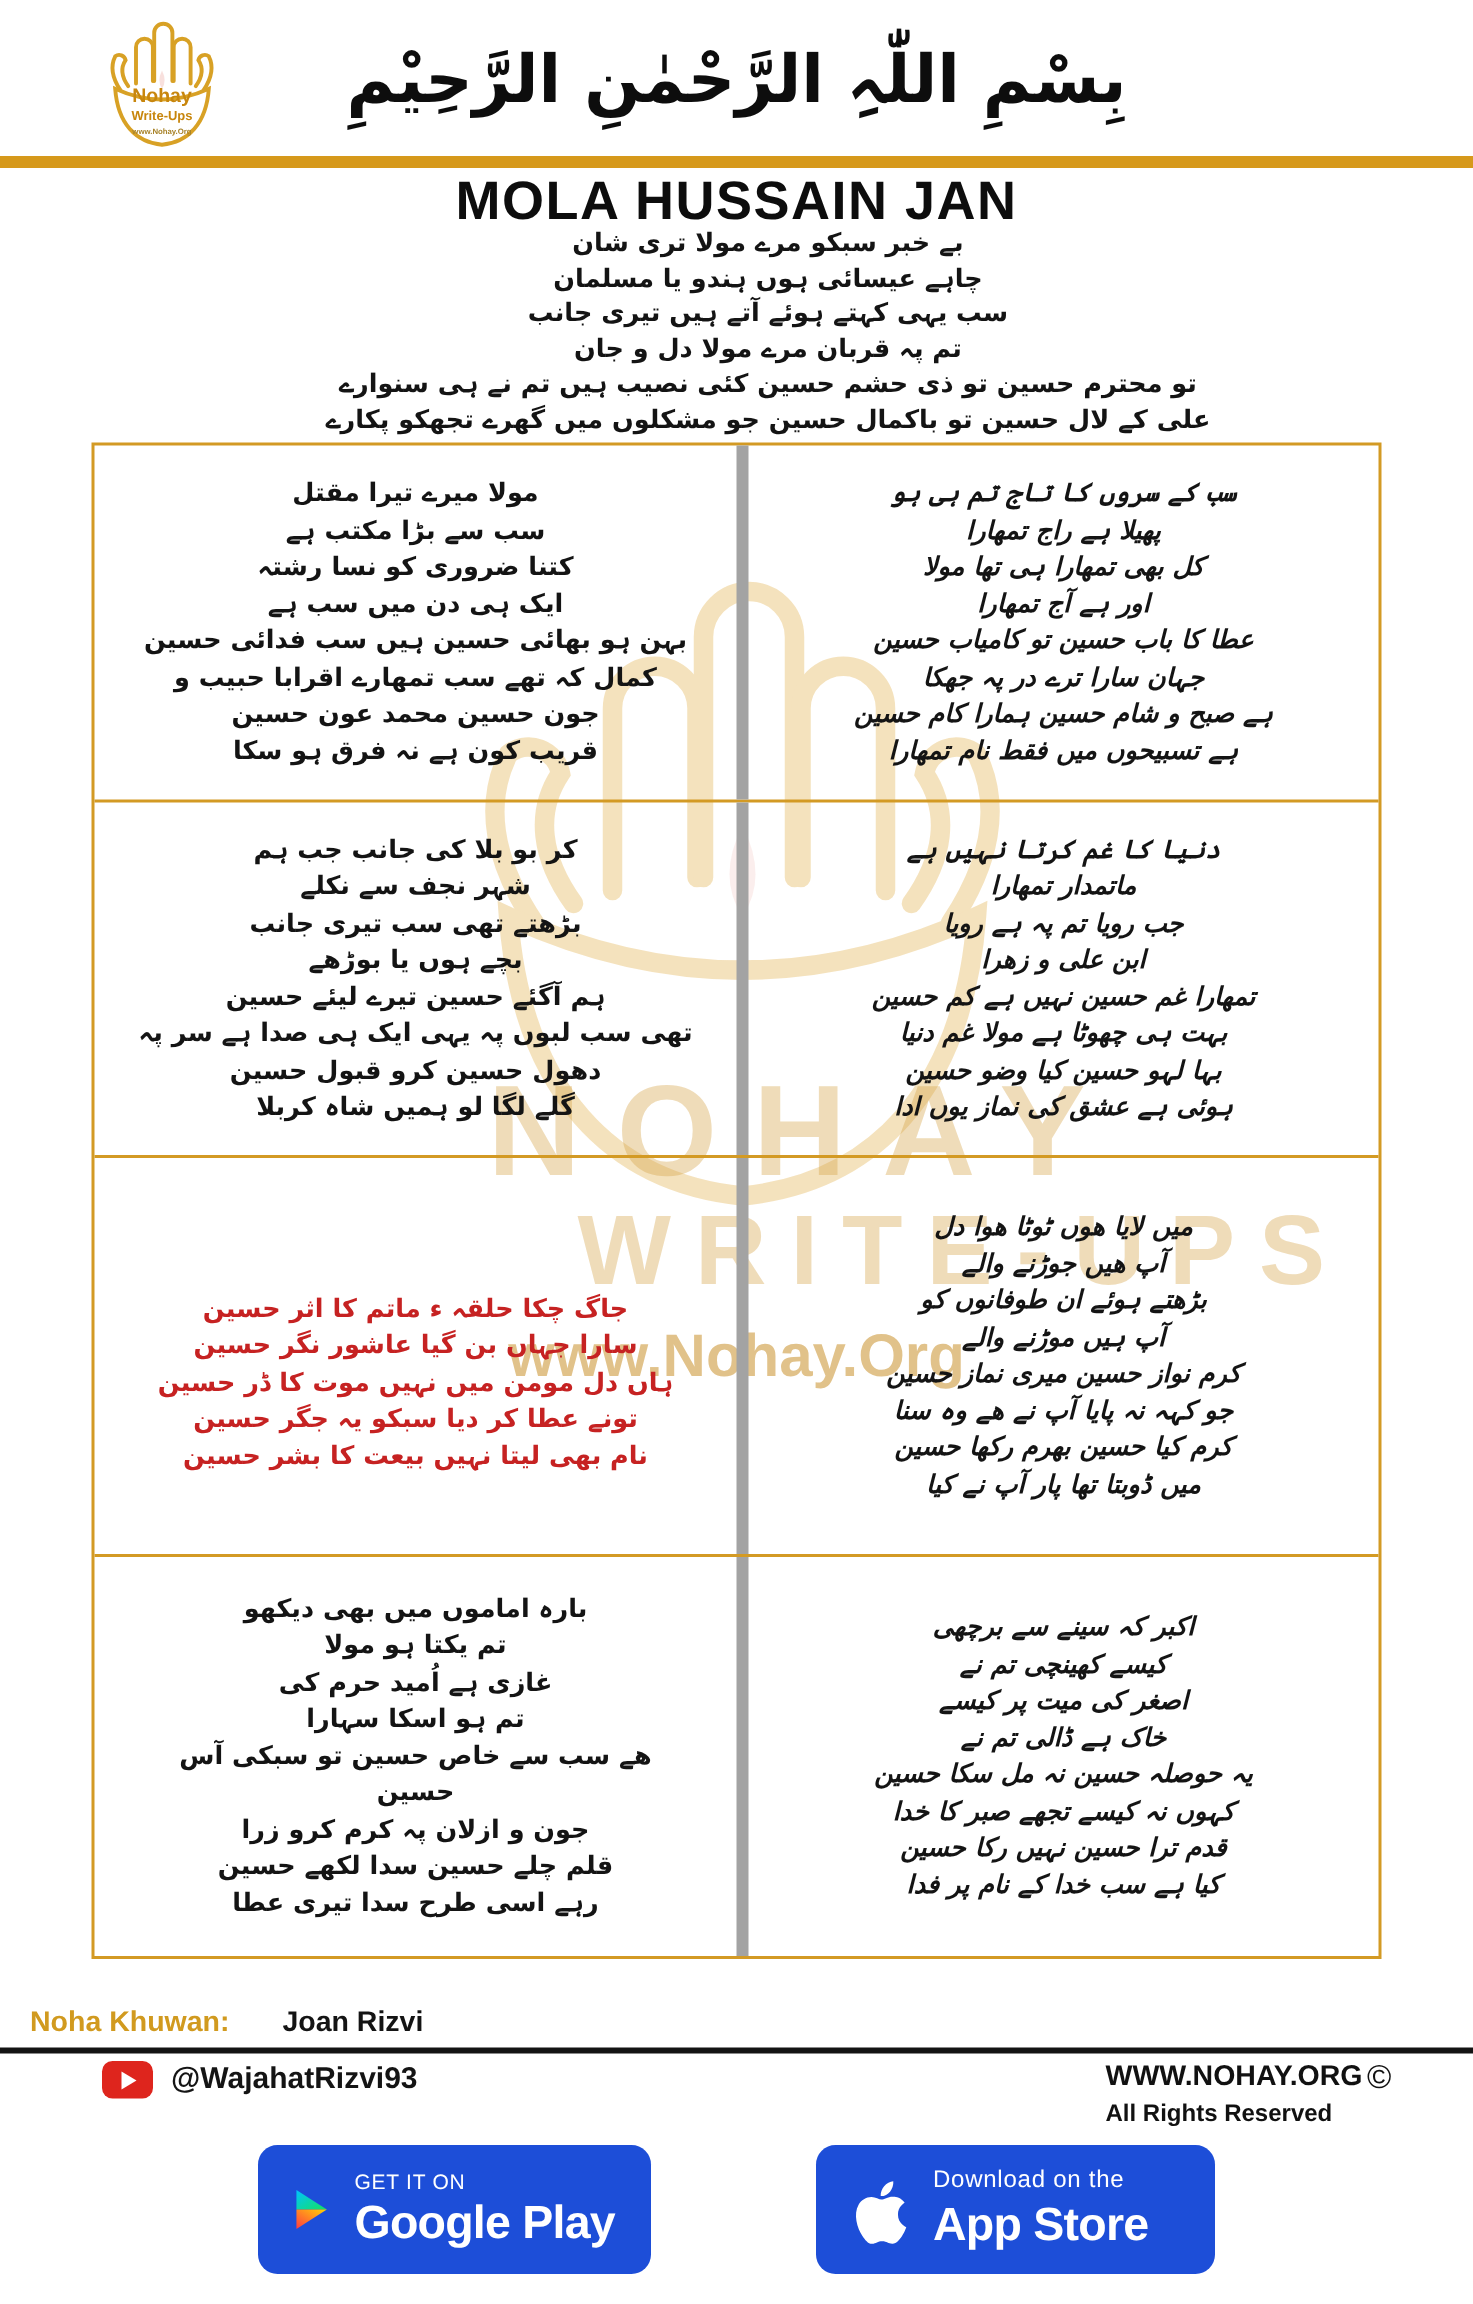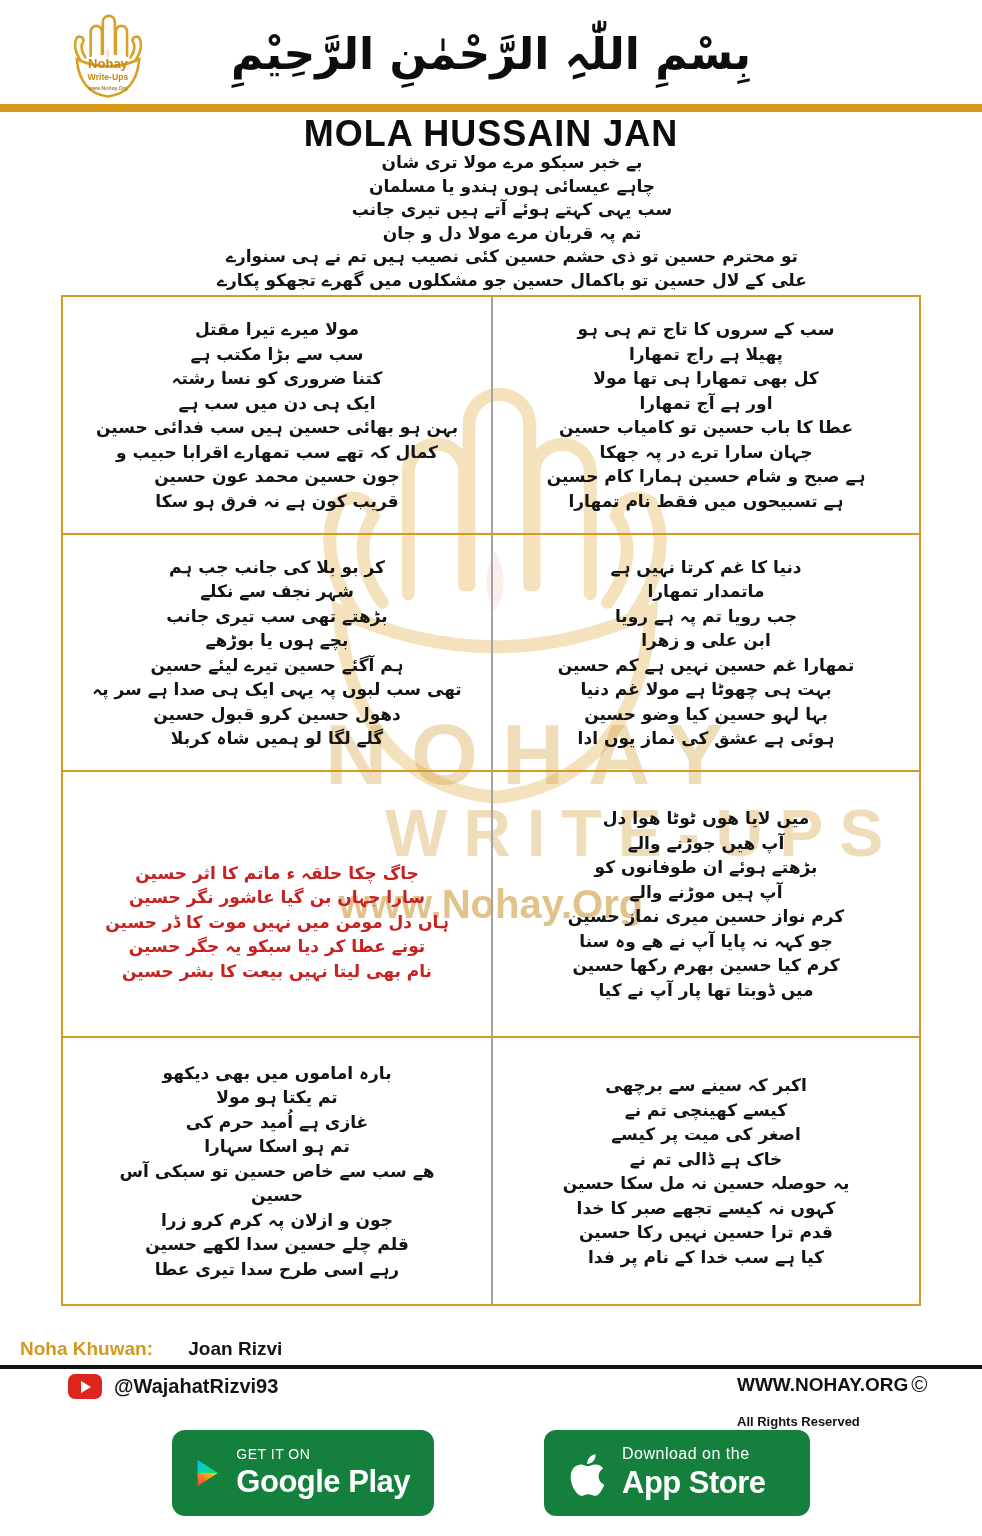--- a/index.html
+++ b/index.html
@@ -50,46 +50,46 @@
     border:2px solid #D39A24; direction:rtl;
   }
   .vrow { display:grid; grid-template-columns:1fr 1fr; }
   .vrow + .vrow { border-top:2px solid #D39A24; }
   .r1 { height:236px; } .r2 { height:237px; } .r3 { height:266px; } .r4 { height:268px; }
   .vcell {
     display:flex; flex-direction:column; justify-content:center; align-items:center;
     text-align:center; padding:8px 28px;
     font-size:17px; font-weight:bold; line-height:24.5px; color:#141414;
   }
-  .vcell.first { border-left:2px solid #a3a3a3; }
+  .vcell.first { border-left:8px solid #a3a3a3;font-style:italic; }
   .vcell.red { color:#C62222;margin-top:36px; }
 
   
   .khuwan-row { position:absolute; left:20px; top:1338px; z-index:2; font-size:19px; font-weight:bold; }
   .khuwan-label { color:#D19A1F; }
   .khuwan-name { color:#141414; margin-left:30px; }
   .footer-divider { position:absolute; left:0; top:1365px; width:100%; height:4px; background:#141414; z-index:2; }
   .yt-row { position:absolute; left:68px; top:1374px; z-index:2; display:flex; align-items:center; gap:12px; }
   .yt-icon {
     width:34px; height:25px; background:#DE251D; border-radius:7px;
     display:flex; align-items:center; justify-content:center;
   }
   .yt-icon .tri { width:0; height:0; border-left:10px solid #fff; border-top:6px solid transparent; border-bottom:6px solid transparent; margin-left:2px; }
   .yt-handle { font-size:20px; font-weight:bold; color:#141414; }
   .rights-block { position:absolute; left:737px; top:1372px; z-index:2; text-align:left; }
   .website-line { font-size:19px; font-weight:bold; display:flex; align-items:center; gap:3px; }
   .copy-sym { font-size:22px; font-weight:normal; }
-  .rights-line { font-size:13px; font-weight:bold; margin-top:16px; }
+  .rights-line { font-size:16px; font-weight:bold; margin-top:3px; }
 
   .badges { position:absolute; left:0; right:0; top:1430px; display:flex; justify-content:center; gap:110px; z-index:2; }
   .badge {
-    background:#15803d; border-radius:13px; height:86px; color:#fff;
+    background:#1d4ed8; border-radius:13px; height:86px; color:#fff;
     display:flex; align-items:center; padding:0 24px; cursor:pointer;
   }
-  .badge-gp { width:262px; } .badge-as { width:266px;border-radius:12px; }
+  .badge-gp { width:262px; } .badge-as { width:266px; }
   .badge-text { margin-left:16px; display:flex; flex-direction:column; justify-content:center; }
   .badge-tag { font-size:14px; letter-spacing:.5px; }
   .badge-tag-as { font-size:16px; }
   .badge-store { font-size:31px; font-weight:bold; white-space:nowrap; margin-top:2px; letter-spacing:-0.5px; }
 
   svg text { font-family:"Liberation Sans", sans-serif; }
 </style>
 </head>
 <body>
 

